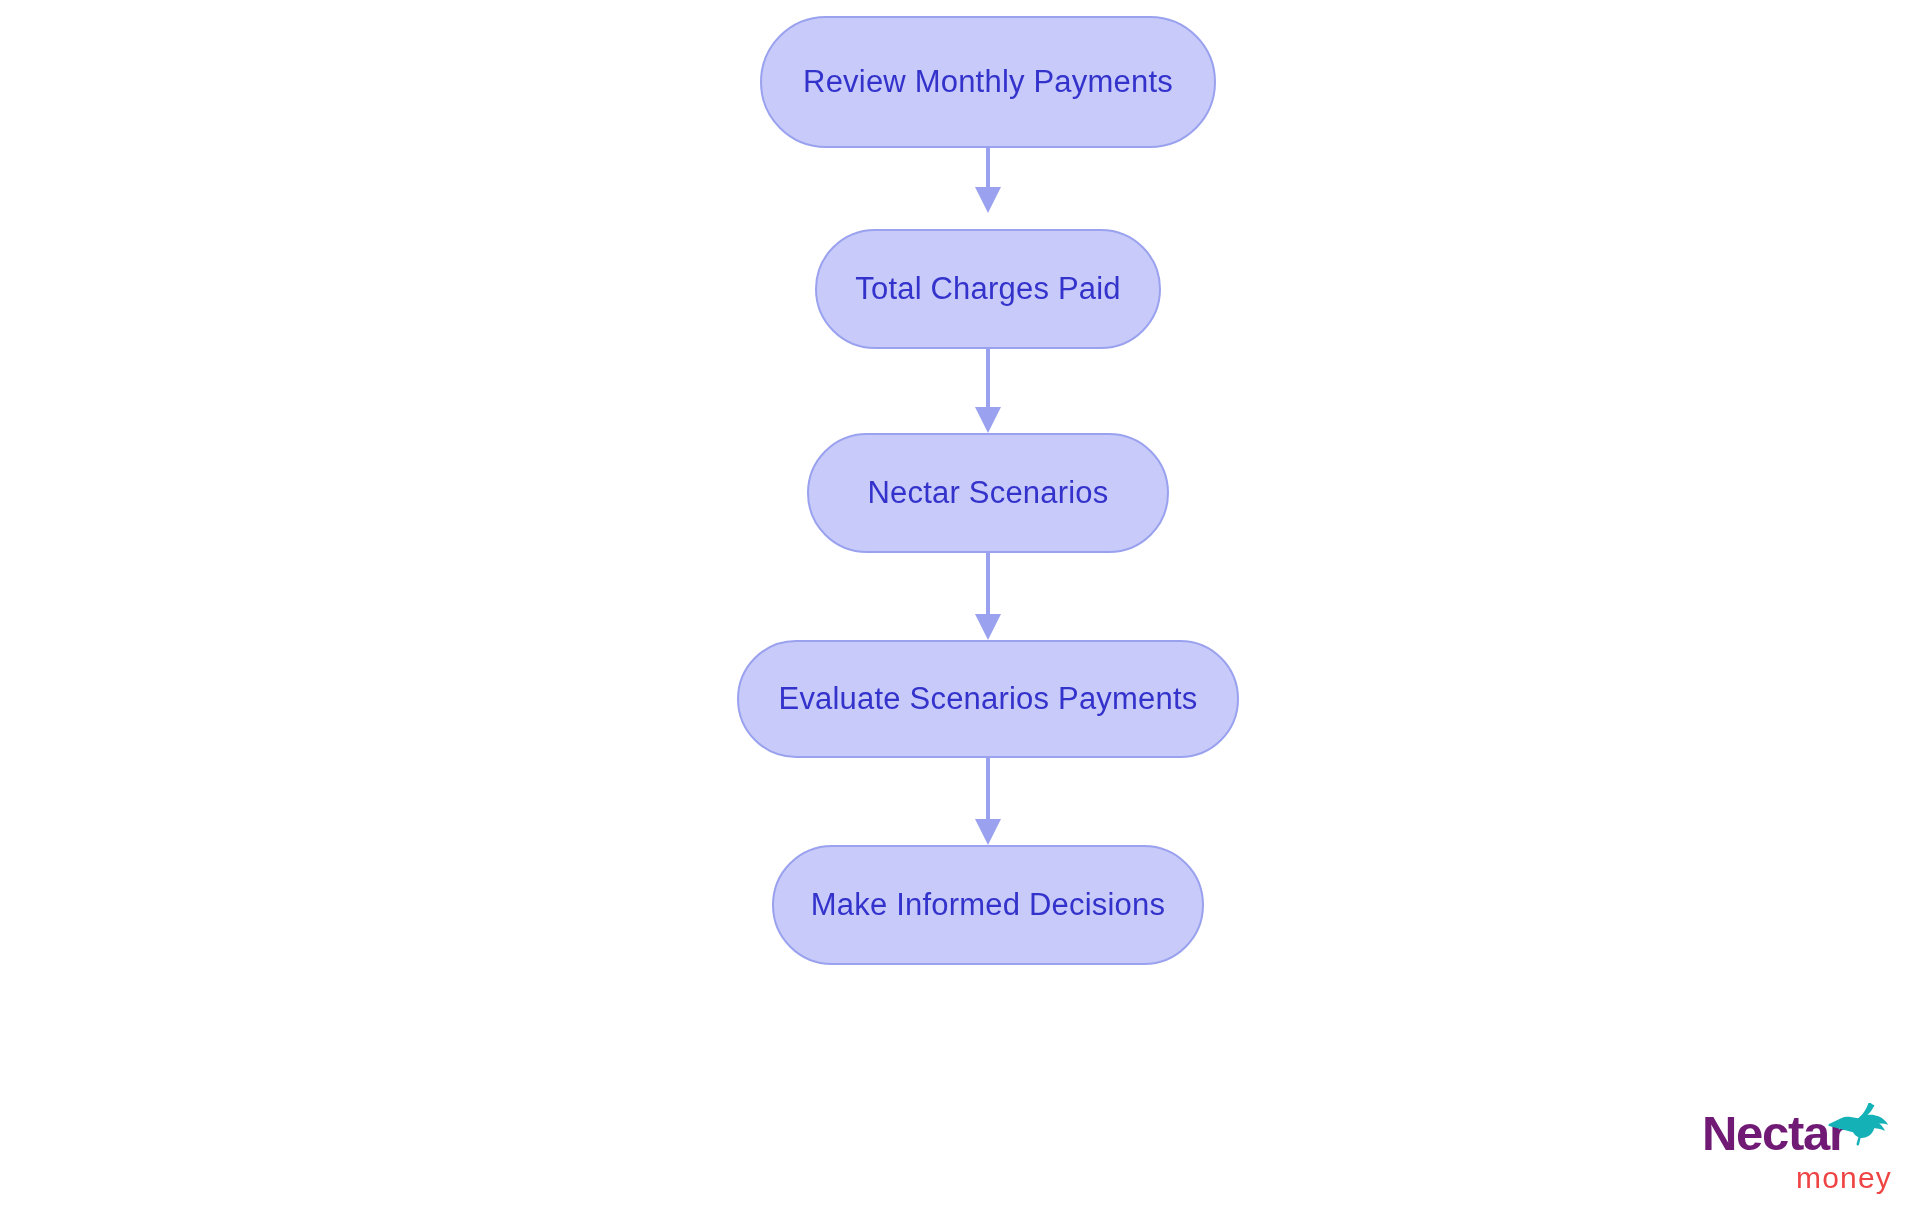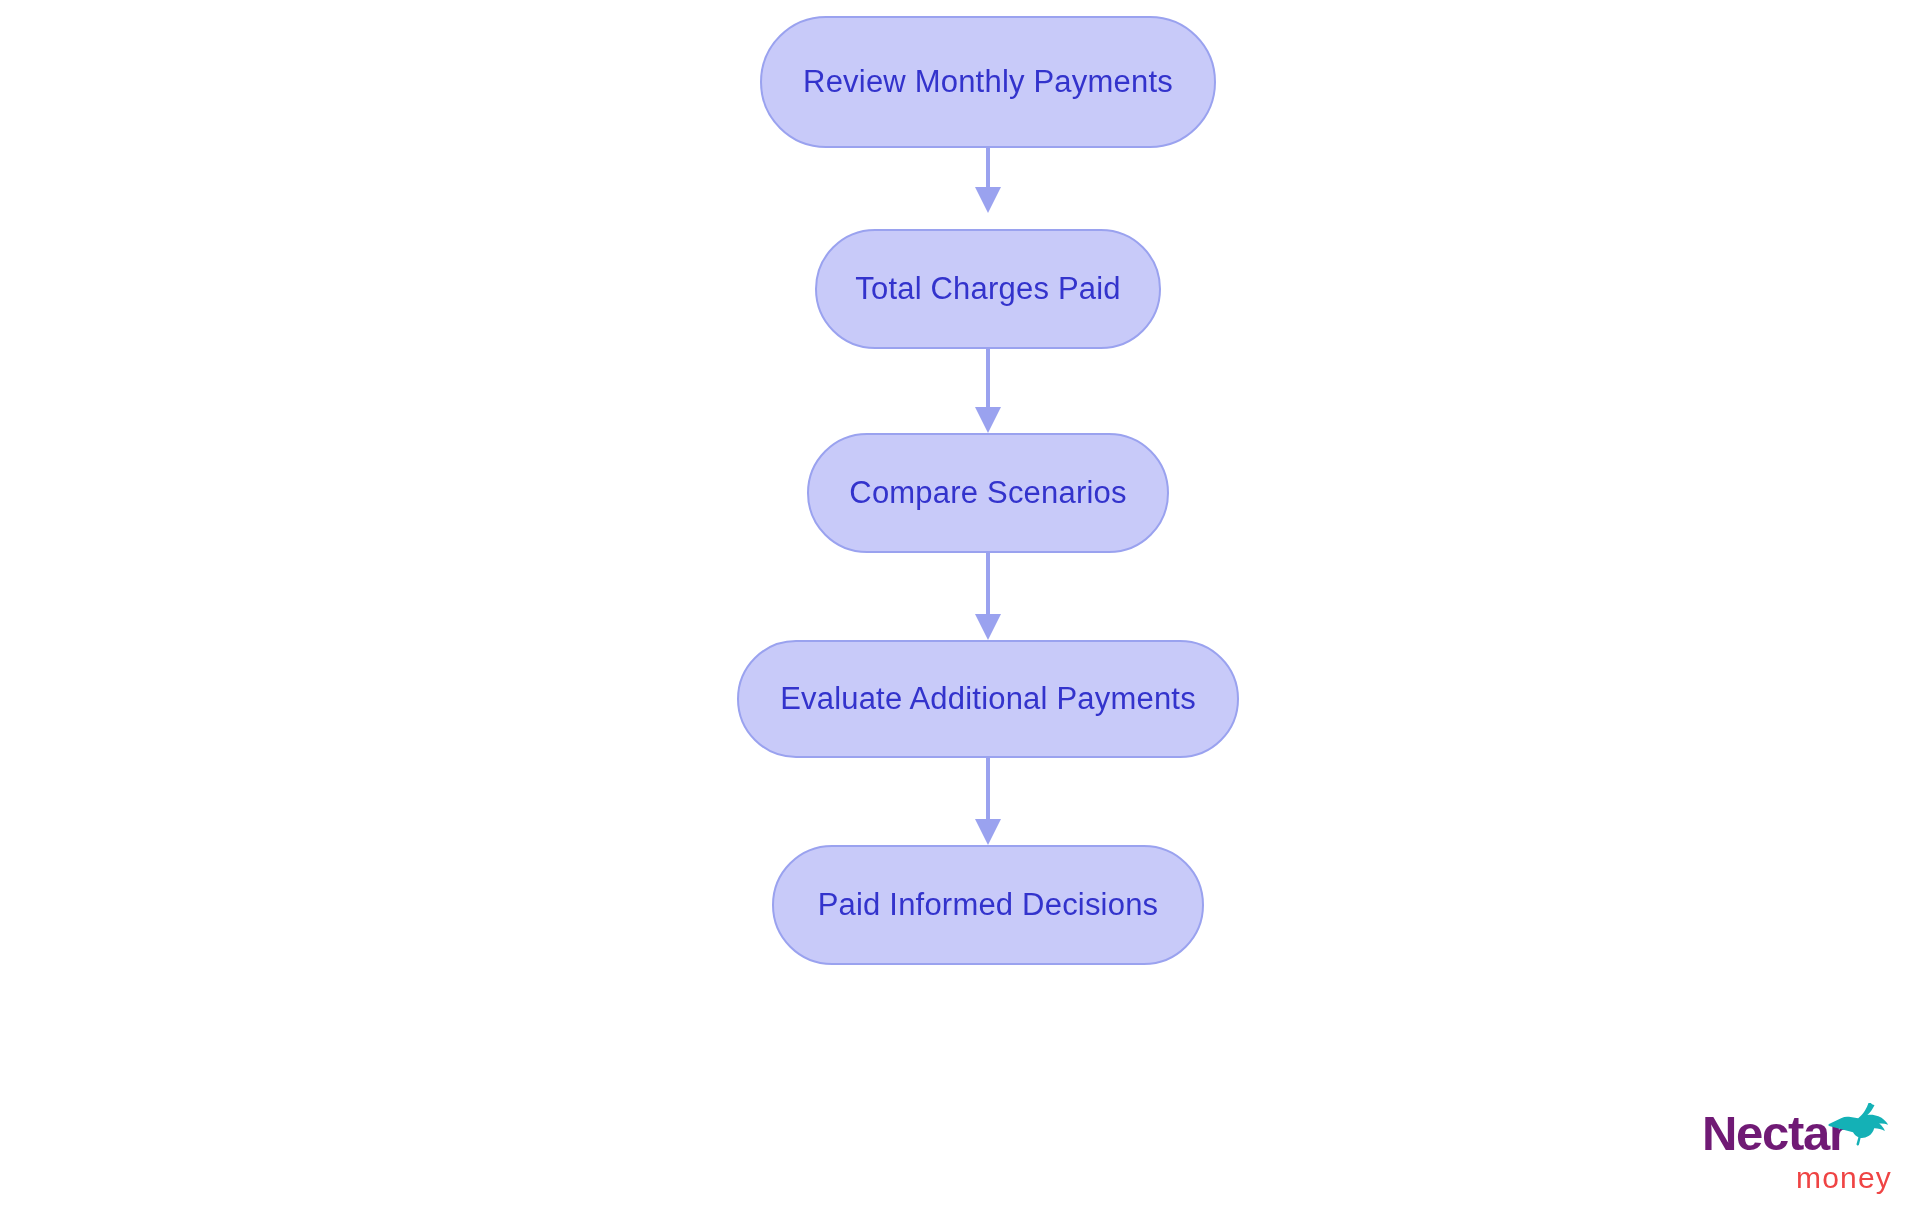--- a/index.html
+++ b/index.html
@@ -141,39 +141,39 @@
     <div class="flow-node node-2">
       <span class="node-label">Total Charges Paid</span>
     </div>
 
     <div class="connector conn-2">
       <div class="conn-line"></div>
       <div class="conn-head"></div>
     </div>
 
     <div class="flow-node node-3">
-      <span class="node-label">Compare Scenarios</span>
+      <span class="node-label">Nectar Scenarios</span>
     </div>
 
     <div class="connector conn-3">
       <div class="conn-line"></div>
       <div class="conn-head"></div>
     </div>
 
     <div class="flow-node node-4">
-      <span class="node-label">Evaluate Additional Payments</span>
+      <span class="node-label">Evaluate Scenarios Payments</span>
     </div>
 
     <div class="connector conn-4">
       <div class="conn-line"></div>
       <div class="conn-head"></div>
     </div>
 
     <div class="flow-node node-5">
-      <span class="node-label">Paid Informed Decisions</span>
+      <span class="node-label">Make Informed Decisions</span>
     </div>
 
   </div>
 </div>
 
 <div id="brand-logo">
   <span class="logo-wordmark">Nectar</span>
   <span class="logo-bird">
     <svg viewBox="0 0 62 44" width="62" height="44" xmlns="http://www.w3.org/2000/svg">
       <path fill="#14b1b6" d="M46.5 2.2c-1.9 4.0-4.3 7.3-7.1 9.7 3.6-0.6 7.4-0.2 11.0 1.3 4.4 1.8 7.9 5.0 9.8 8.6-3.0-1.1-6.1-1.5-9.0-1.2 2.6 2.0 4.6 4.6 5.7 7.4-3.6-2.0-7.3-2.9-10.7-2.8-0.9 3.4-2.9 6.2-5.7 7.9-2.4 1.5-5.2 2.1-7.9 1.8l-1.6 6.6c-0.2 0.8-1.0 1.2-1.7 0.9-0.6-0.3-0.9-1.0-0.7-1.7l1.8-6.5c-2.3-1.0-4.2-2.7-5.4-4.9L1.0 22.9c-0.8-0.4-0.8-1.5 0.0-1.9l12.6-6.1c2.3-1.1 4.9-1.5 7.4-1.1l9.2 1.4c2.6-2.0 4.9-4.6 6.8-7.7 1.6-2.6 2.8-5.3 3.6-7.9 0.3-0.9 1.5-1.0 1.9-0.2 1.2 2.0 2.5 2.3 4.0 2.8z"></path>

